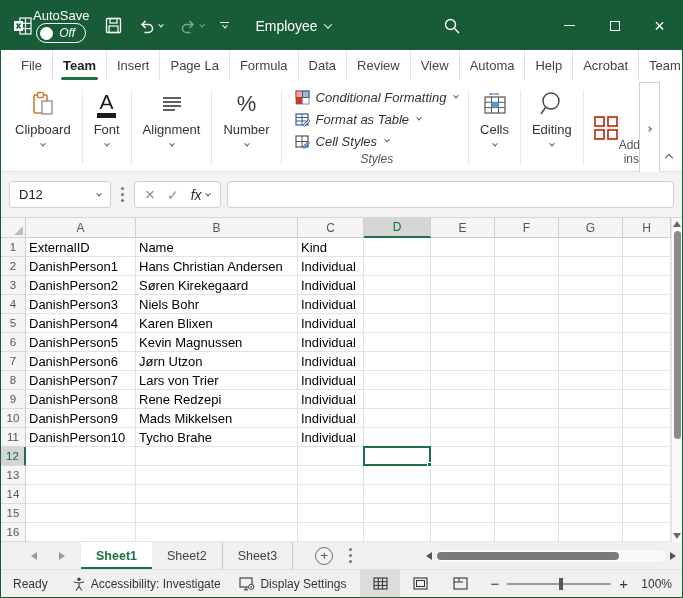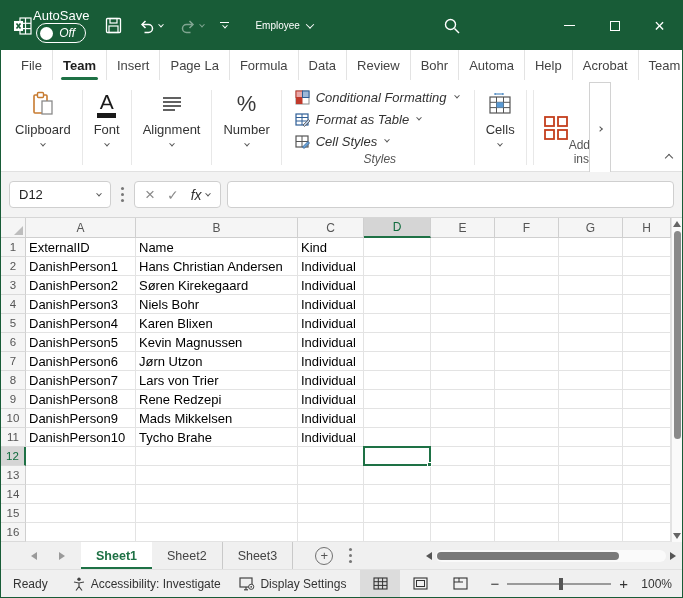--- a/index.html
+++ b/index.html
@@ -14,21 +14,21 @@
   .toggle .knob { width:13px; height:13px; border-radius:50%; background:#fff; }
   .toggle .tstate { font-size:12px; color:#fff; }
   .tb-btn { margin-left:16px; display:flex; align-items:center; gap:3px; cursor:pointer; }
   .dim { opacity:.45; }
   .chv { width:6px; height:6px; border-right:1.4px solid currentColor; border-bottom:1.4px solid currentColor; display:inline-block; transform:rotate(45deg) translate(-1px,-1px); }
   .chv-sm { width:4px; height:4px; }
   .chv-up { transform:rotate(-135deg); }
   .chv-right { transform:rotate(-45deg); }
   .qat { display:flex; flex-direction:column; align-items:center; gap:2px; }
   .qat .bar { width:9px; height:1.5px; background:#fff; }
-  .doc-title { margin-left:26px; font-size:10px; display:flex; align-items:center; gap:7px; cursor:pointer; }
+  .doc-title { margin-left:26px; font-size:14px; display:flex; align-items:center; gap:7px; cursor:pointer; }
   .tb-search { margin-left:auto; margin-right:86px; cursor:pointer; display:flex; }
   .win-controls { display:flex; height:100%; }
   .win-btn { width:45px; height:100%; display:flex; align-items:center; justify-content:center; cursor:pointer; font-size:15px; }
   .maxbox { width:10px; height:10px; border:1.2px solid #fff; }
   .minbar { width:11px; height:1.5px; background:#fff; }
   .closex { font-size:18px; line-height:1; }
 
   
   .tabrow { height:30px; flex:none; background:#fff; display:flex; align-items:stretch; padding-left:10px; }
   .rtabs { display:flex; list-style:none; align-items:stretch; }
@@ -191,21 +191,21 @@
 
   <div class="tabrow">
     <ul class="rtabs" id="ribbon-tabs">
         <li class="rtab">File</li>
         <li class="rtab active">Team</li>
         <li class="rtab">Insert</li>
         <li class="rtab">Page La</li>
         <li class="rtab">Formula</li>
         <li class="rtab">Data</li>
         <li class="rtab">Review</li>
-        <li class="rtab">Bohr</li>
+        <li class="rtab">View</li>
         <li class="rtab">Automa</li>
         <li class="rtab">Help</li>
         <li class="rtab">Acrobat</li>
         <li class="rtab">Team</li>
       </ul>
 
   </div>
 
   <div class="ribbon">
 
@@ -299,20 +299,30 @@
           <line x1="8.5" y1="5" x2="8.5" y2="21" stroke="#555" stroke-width="1"></line>
           <line x1="15.5" y1="5" x2="15.5" y2="21" stroke="#555" stroke-width="1"></line>
           <rect x="8.5" y="10.3" width="7" height="5.3" fill="#5B9BD5"></rect>
         </svg>
       </span>
       <span class="glabel">Cells</span>
       <span class="chv chv-sm gchv"></span>
     </div>
     <div class="vsep"></div>
 
+    <div class="rgroup">
+      <span class="gicon">
+        <svg width="26" height="26" viewBox="0 0 26 26">
+          <circle cx="12" cy="10" r="8" fill="none" stroke="#444" stroke-width="1.4"></circle>
+          <line x1="6.5" y1="16.5" x2="2" y2="23" stroke="#444" stroke-width="1.4"></line>
+        </svg>
+      </span>
+      <span class="glabel">Editing</span>
+      <span class="chv chv-sm gchv"></span>
+    </div>
     <div class="vsep"></div>
 
     <div class="addins-group">
       <span class="gicon">
         <svg width="26" height="26" viewBox="0 0 26 26">
           <rect x="2" y="2" width="9" height="9" fill="none" stroke="#C43E1C" stroke-width="1.8"></rect>
           <rect x="15" y="2" width="9" height="9" fill="none" stroke="#C43E1C" stroke-width="1.8"></rect>
           <rect x="2" y="15" width="9" height="9" fill="none" stroke="#C43E1C" stroke-width="1.8"></rect>
           <rect x="15" y="15" width="9" height="9" fill="none" stroke="#C43E1C" stroke-width="1.8"></rect>
         </svg>

